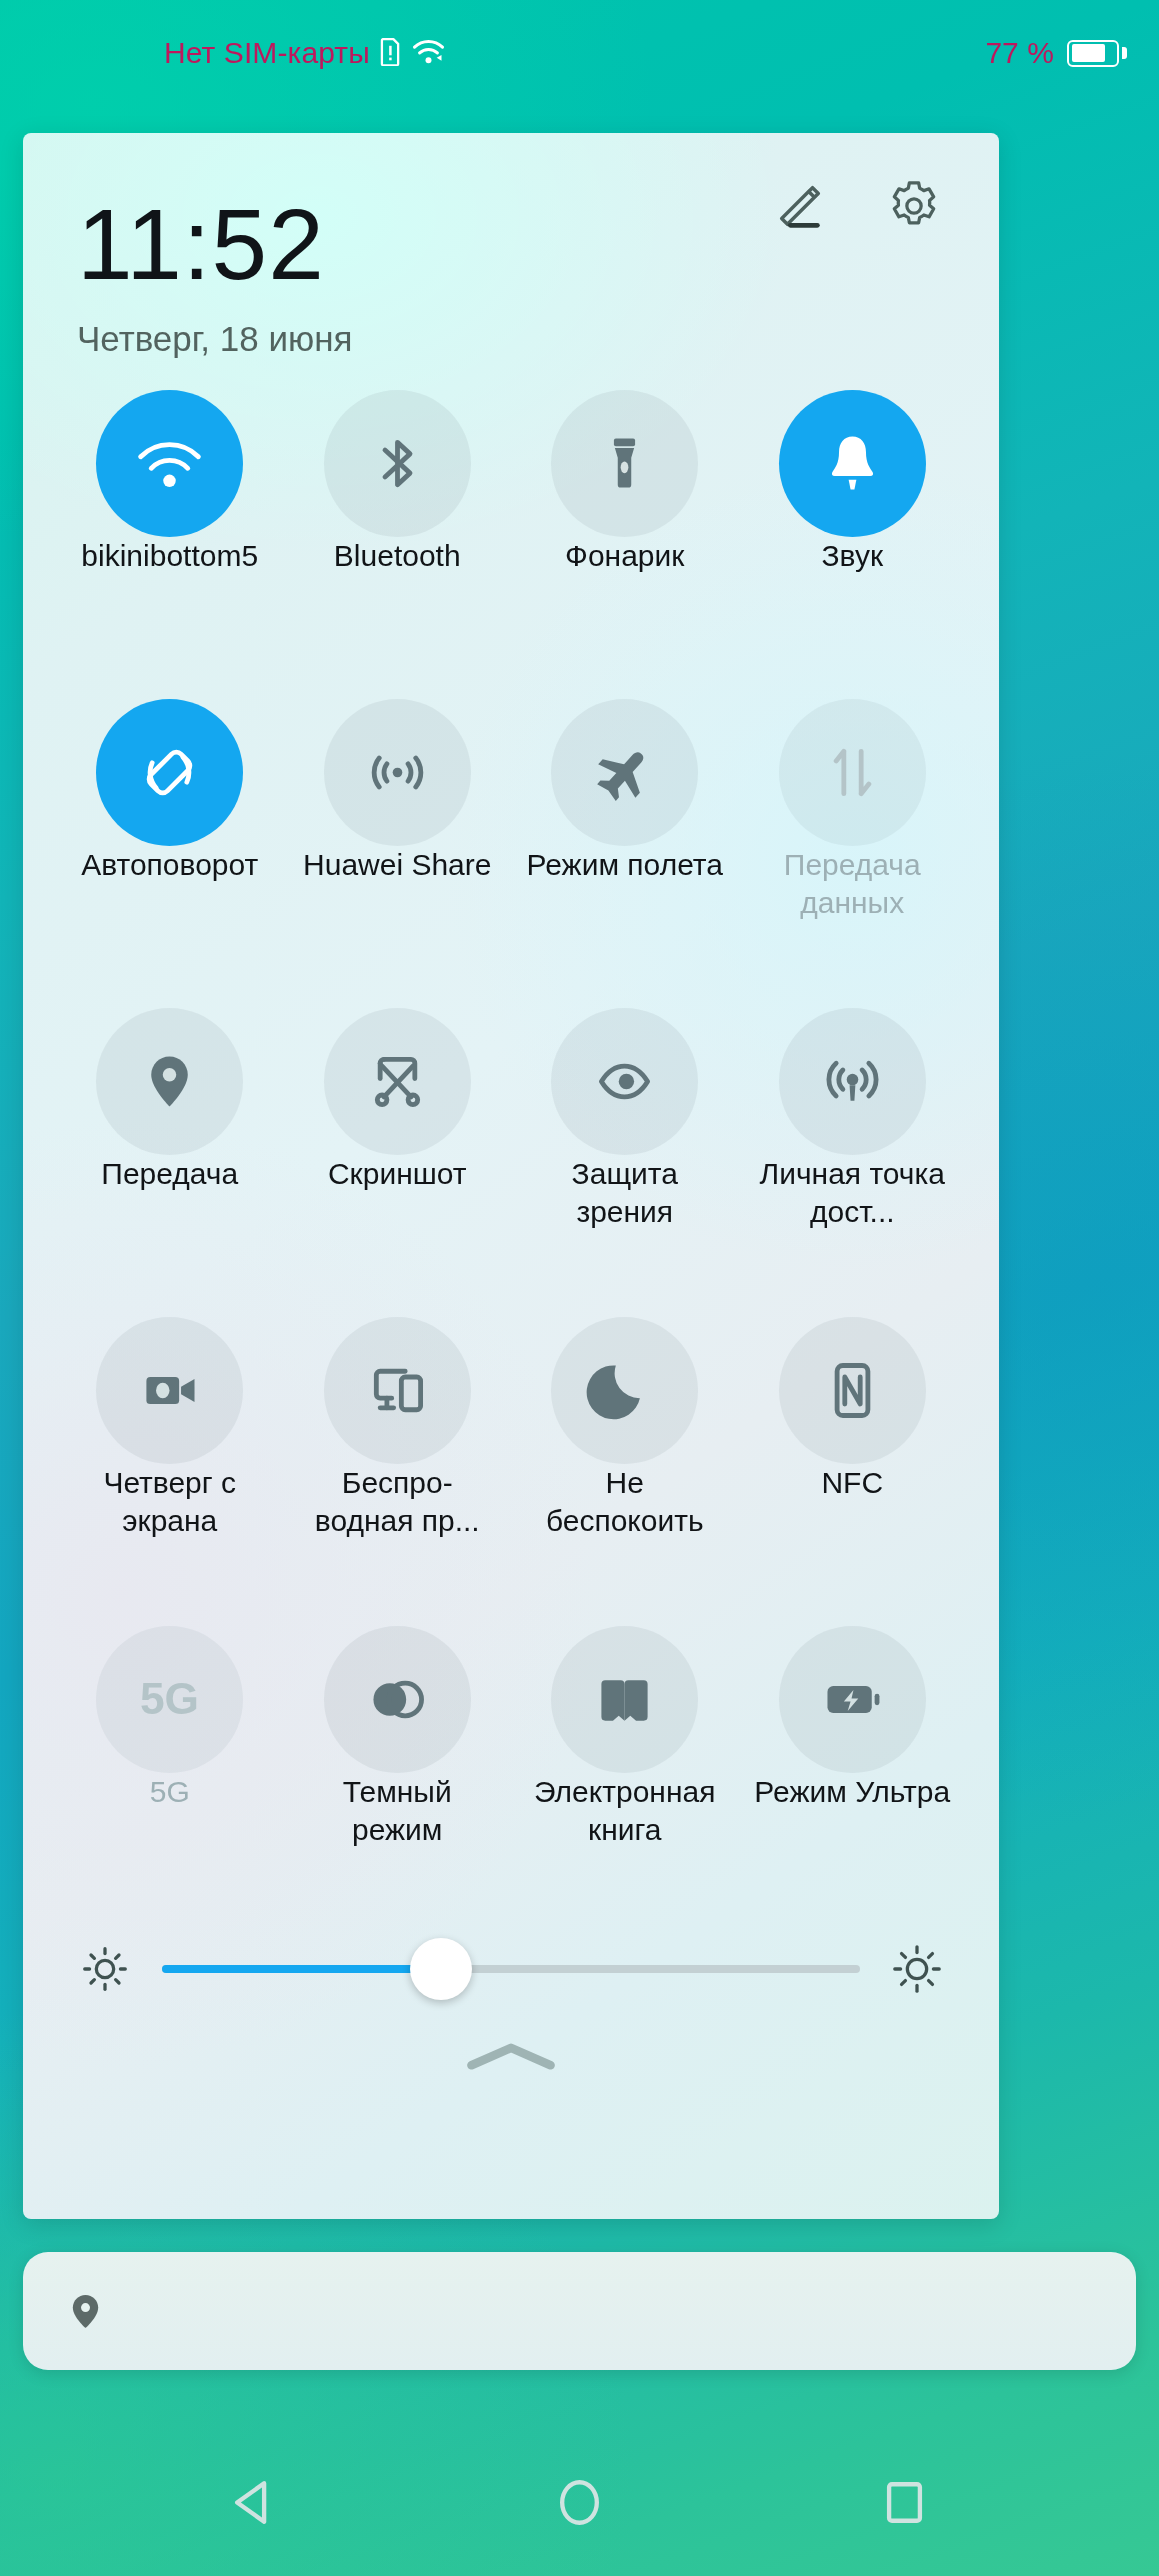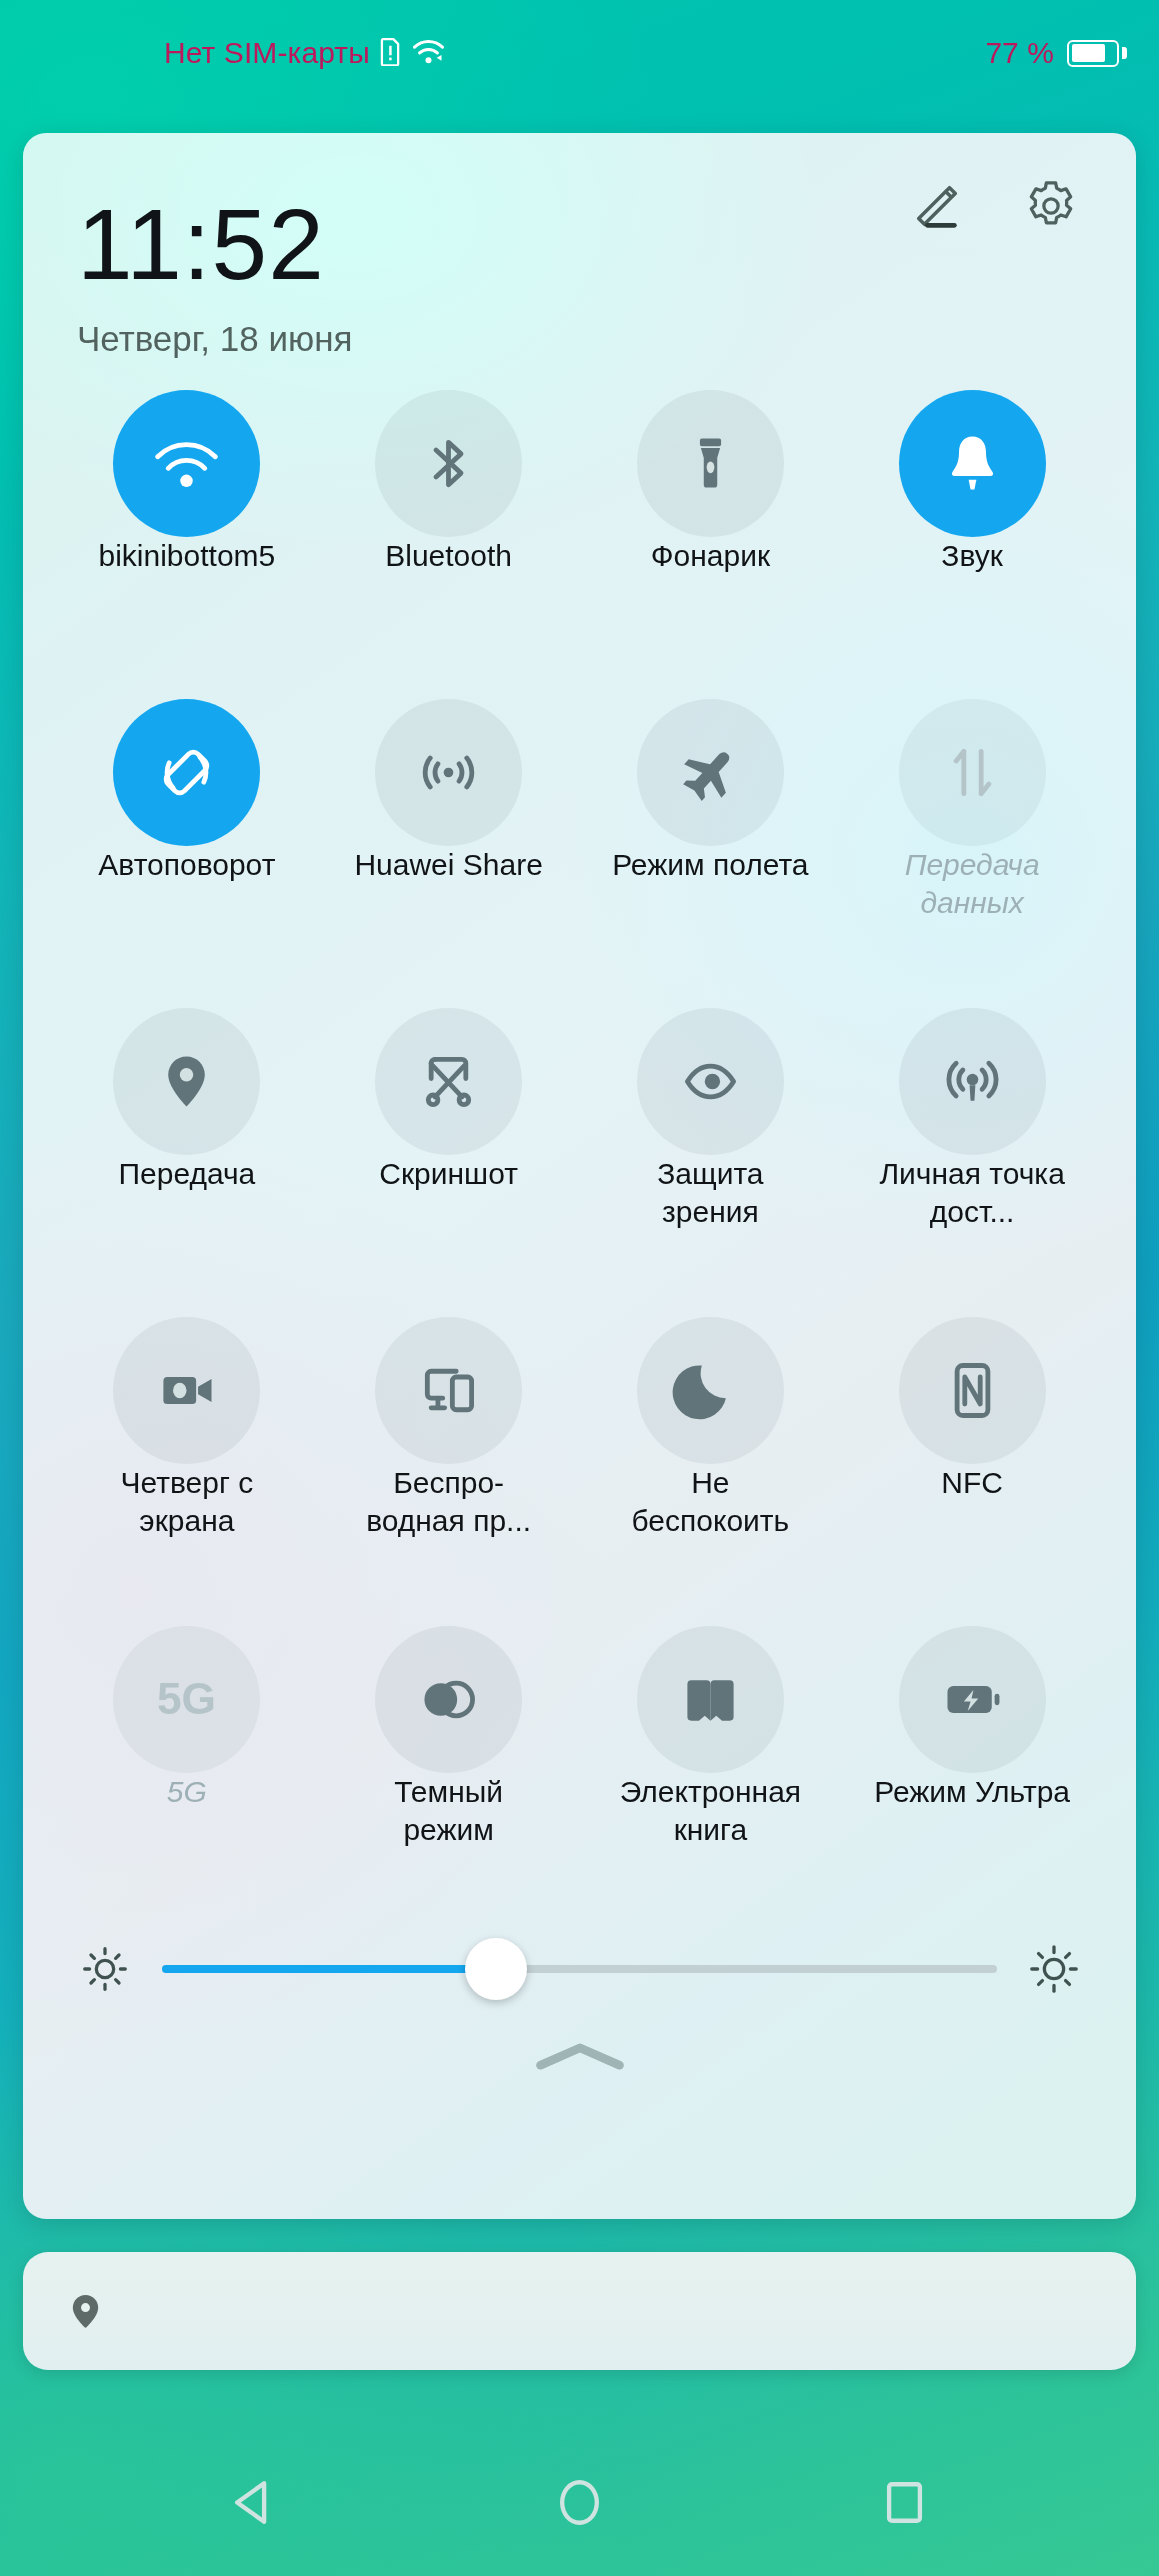--- a/index.html
+++ b/index.html
@@ -53,22 +53,22 @@
   .batt-body {
     width: 52px; height: 27px; border: 2.9px solid #fff; border-radius: 5.8px;
     padding: 2.9px; display: flex;
   }
   .batt-fill { height: 100%; width: 77%; background: #fff; border-radius: 1.9px; }
   .batt-cap { width: 4.8px; height: 12.6px; background: #fff; border-radius: 0 2.9px 2.9px 0; }
 
   
   .qs-panel {
     position: absolute;
-    left: 23px; top: 133px; width: 1113px; height: 2086px;
-    border-radius: 23px;
+    left: 23px; top: 133px; width: 976px; height: 2086px;
+    border-radius: 8px;
     background:
       radial-gradient(ellipse 676px 483px at 30% 4%, rgba(210,255,248,.95), rgba(0,0,0,0) 70%),
       radial-gradient(ellipse 580px 580px at 85% 35%, rgba(215,245,250,.9), rgba(0,0,0,0) 70%),
       radial-gradient(ellipse 676px 676px at 10% 70%, rgba(232,232,240,.9), rgba(0,0,0,0) 70%),
       linear-gradient(145deg, #d6f5ef 0%, #dff2f3 20%, #e4f3f6 45%, #e7eef2 65%, #def0f3 82%, #dbf2ef 100%);
     box-shadow: 0 5.8px 25px rgba(0,0,0,.13);
     overflow: hidden;
   }
 
   
@@ -108,21 +108,21 @@
     display: flex; align-items: center; justify-content: center;
     background: rgba(120,140,145,.13);
   }
   .tile.active .tile-circle { background: #14a7f0; }
   .tile.disabled .tile-circle { background: rgba(120,140,145,.10); }
   .tile-label {
     font-size: 30px; color: #111417;
     text-align: center; line-height: 1.25; max-width: 198px;
     word-break: break-word;
   }
-  .tile.disabled .tile-label { color: #9db0b5; font-style: italic; }
+  .tile.disabled .tile-label { color: #9db0b5; }
   .tile-icon { width: 77px; height: 77px; display:block; }
   .ico-stroke { stroke: #60747a; fill: none; stroke-width: 5; stroke-linecap: round; stroke-linejoin: round; }
   .ico-fill   { fill: #60747a; }
   .tile.active .ico-stroke { stroke: #ffffff; }
   .tile.active .ico-fill   { fill: #ffffff; }
   .tile.disabled .ico-stroke { stroke: #b4c4c8; }
   .g5-text { font-size: 46px; font-weight: 700; fill: #b4c4c8; font-family: "Liberation Sans", sans-serif; }
 
   
   .brightness {

